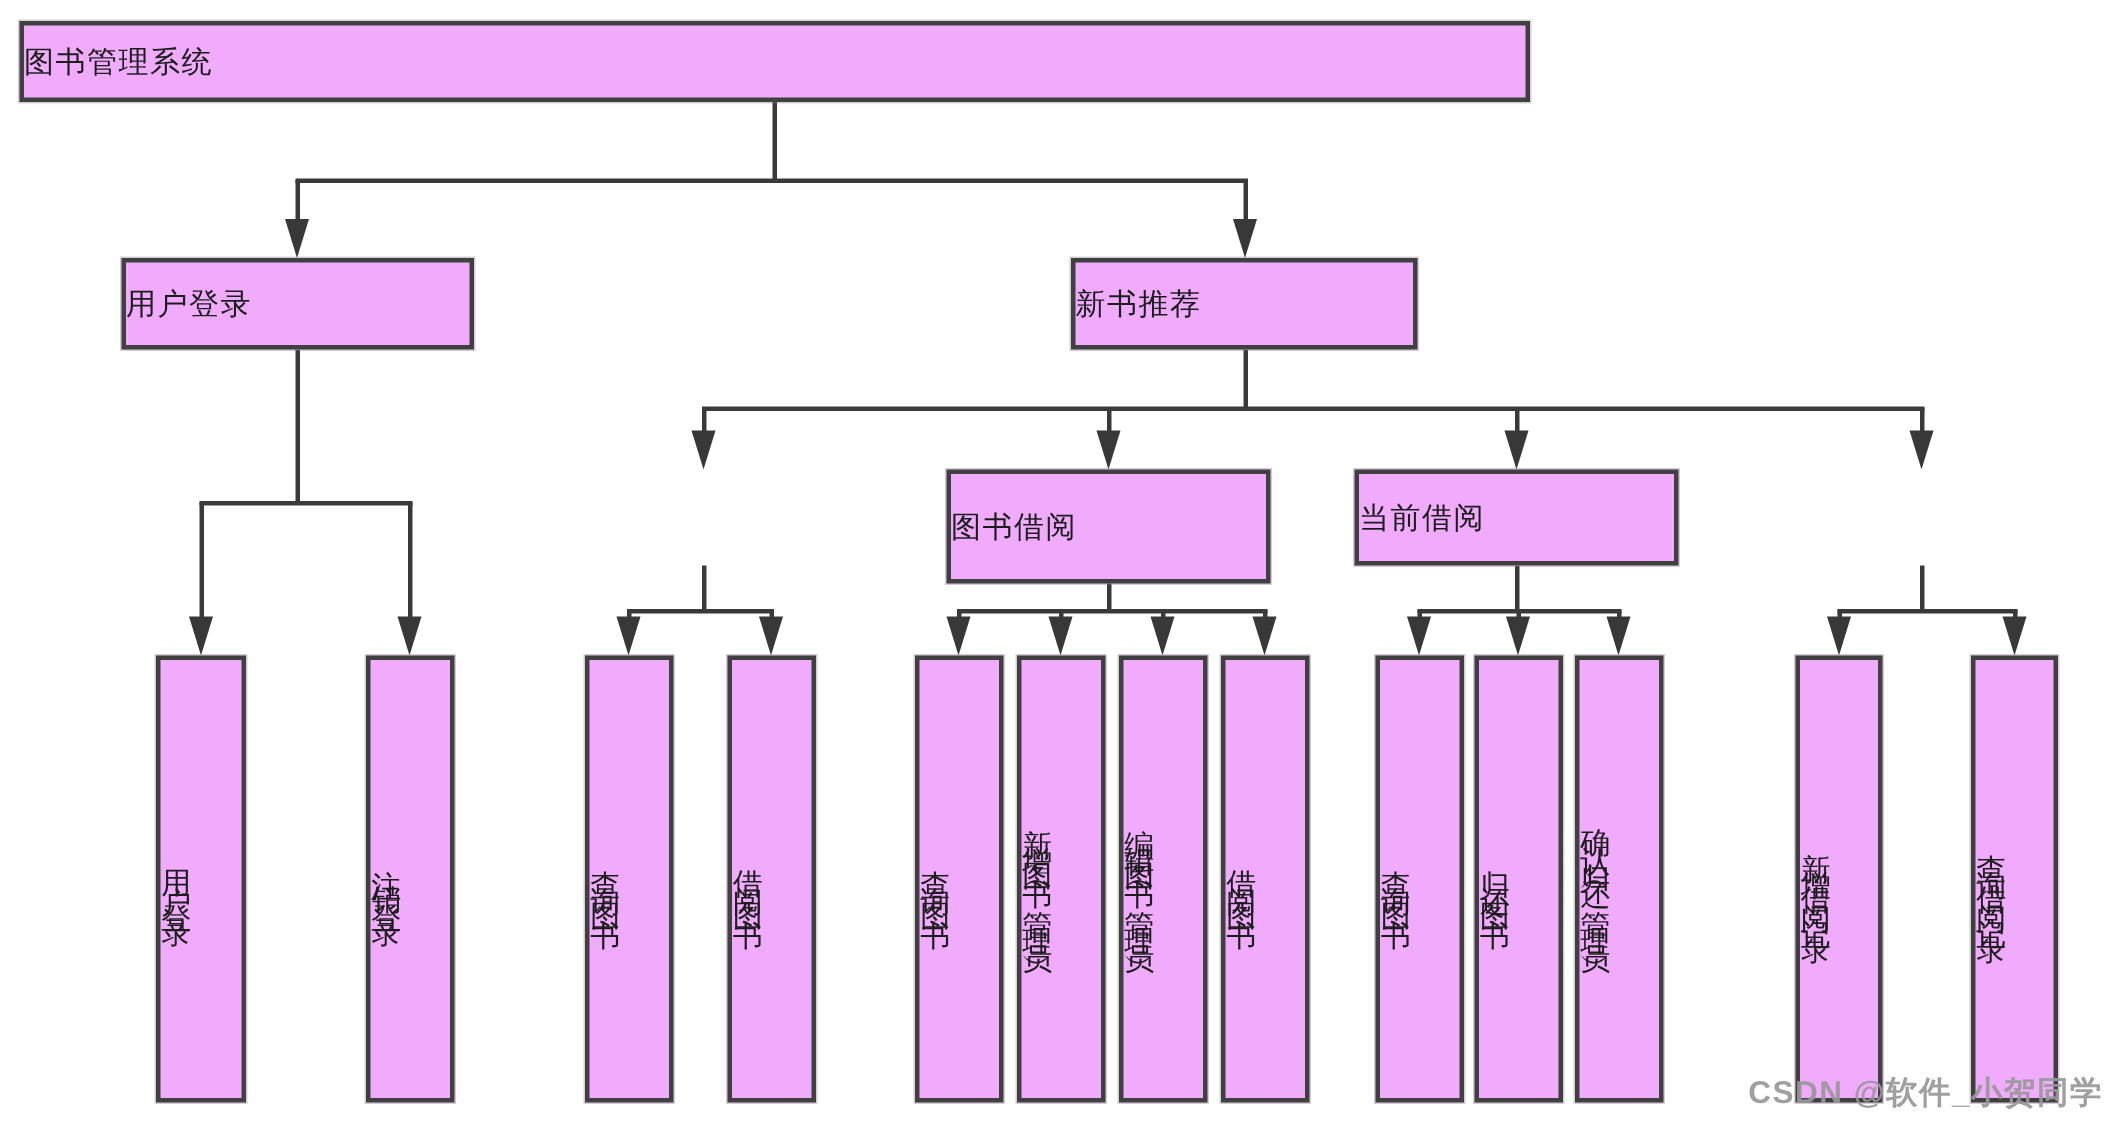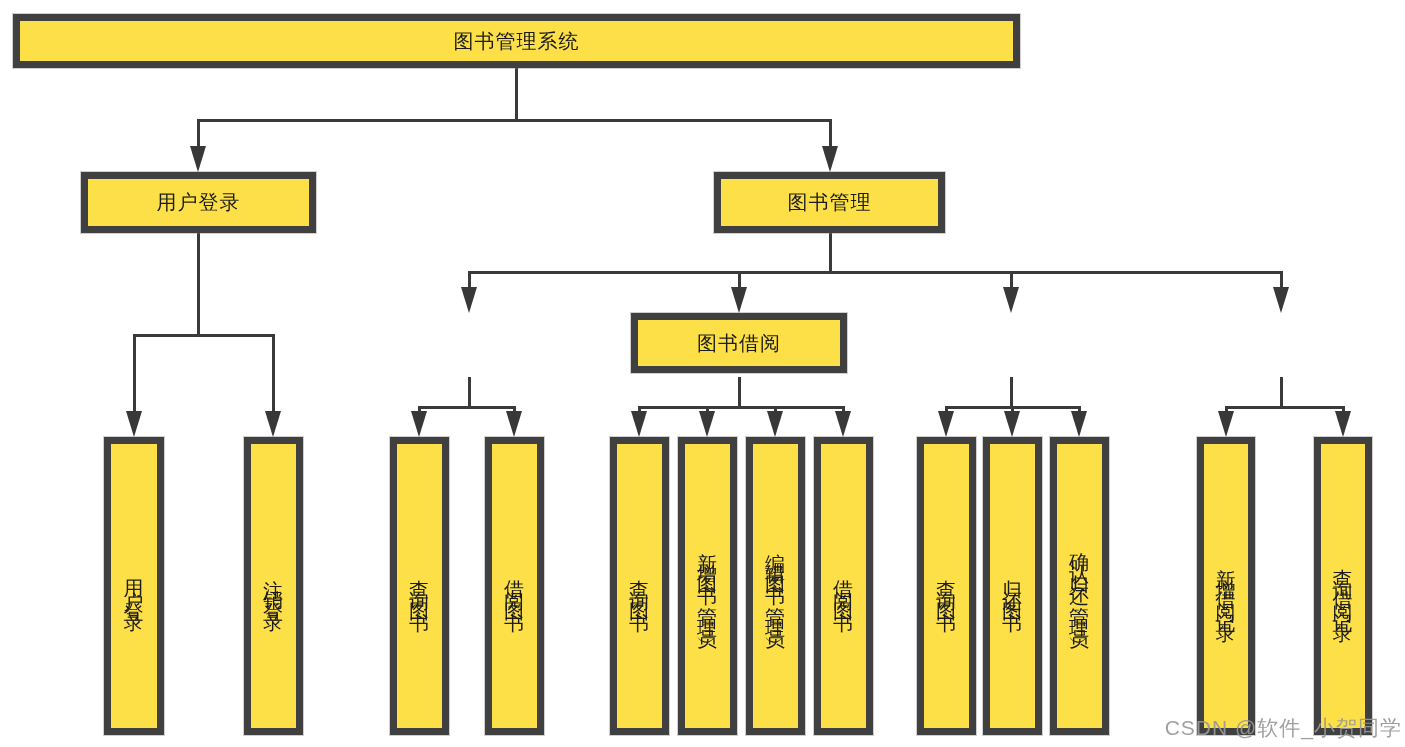--- a/index.html
+++ b/index.html
@@ -7,26 +7,25 @@
     position: relative;
     width: 1405px;
     height: 747px;
     background: #ffffff;
     overflow: hidden;
     font-family: "Liberation Sans", "DejaVu Sans", sans-serif;
   }
   .node {
     position: absolute;
     box-sizing: border-box;
-    background: #fde047;
-    border: 7px solid #404040;
+    background: #f0abfc;
+    border: 3px solid #404040;
     box-shadow: 0 0 0 1px rgba(120,120,120,0.35);
     display: flex;
     align-items: center;
-    justify-content: center;
     color: #1c1c1c;
     z-index: 2;
   }
   .node span {
     font-size: 20px;
     letter-spacing: 1px;
     white-space: nowrap;
   }
   .node.v span {
     writing-mode: vertical-rl;
@@ -51,38 +50,42 @@
   }
   .watermark {
     position: absolute;
     right: 3px;
     bottom: 5px;
     font-size: 21px;
     color: rgba(152,152,152,0.92);
     letter-spacing: 1px;
     z-index: 6;
     white-space: nowrap;
+    font-weight: bold;
   }
 </style>
 </head>
 <body>
 
 <div class="stage" id="stage">
   <div class="watermark">CSDN @软件_小贺同学</div>
 <div class="node h" style="left: 13px; top: 14px; width: 1007px; height: 54px;">
       <span>图书管理系统</span>
     </div>
     <div class="node h" style="left: 81px; top: 172px; width: 235px; height: 61px;">
       <span>用户登录</span>
     </div>
     <div class="node h" style="left: 714px; top: 172px; width: 231px; height: 61px;">
-      <span>图书管理</span>
+      <span>新书推荐</span>
     </div>
-    <div class="node h" style="left: 631px; top: 313px; width: 216px; height: 60px;">
+    <div class="node h" style="left: 631px; top: 313px; width: 216px; height: 76px;">
       <span>图书借阅</span>
+    </div>
+    <div class="node h" style="left: 903px; top: 313px; width: 216px; height: 64px;">
+      <span>当前借阅</span>
     </div>
     <div class="node v" style="left: 104px; top: 437px; width: 60px; height: 298px;">
       <span>用户登录</span>
     </div>
     <div class="node v" style="left: 244px; top: 437px; width: 59px; height: 298px;">
       <span>注销登录</span>
     </div>
     <div class="node v" style="left: 390px; top: 437px; width: 59px; height: 298px;">
       <span>查询图书</span>
     </div>

